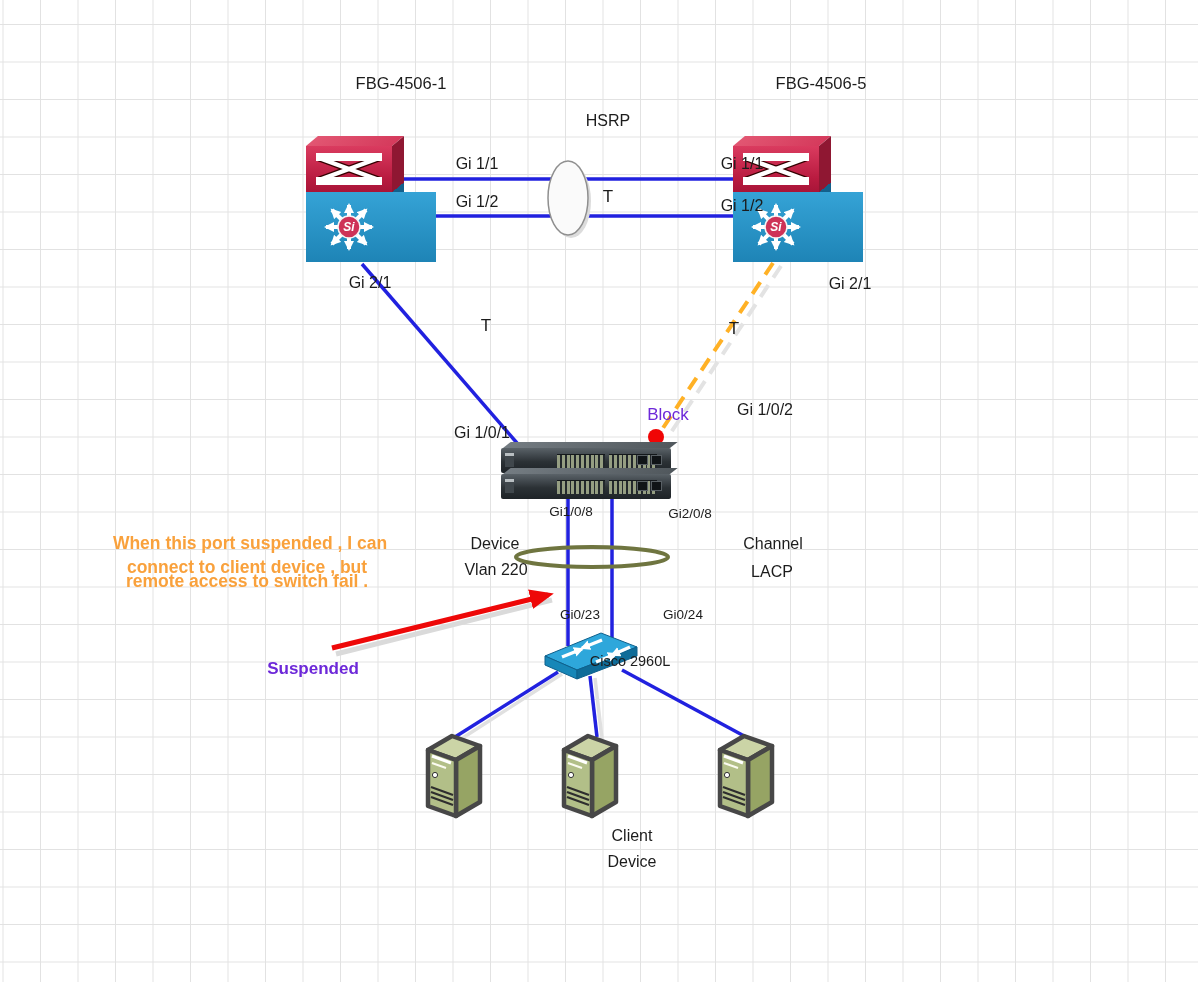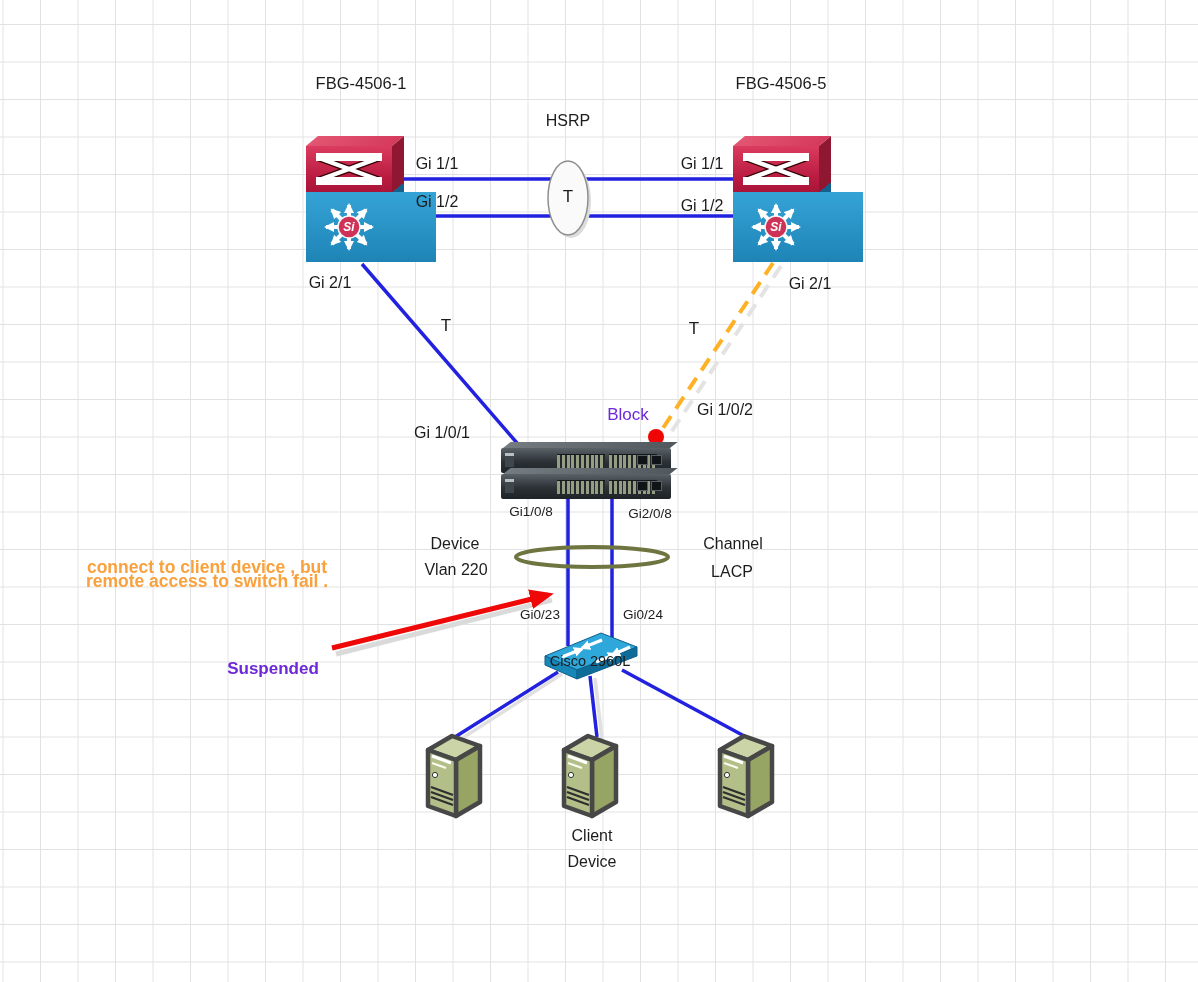--- a/index.html
+++ b/index.html
@@ -11,21 +11,21 @@
       linear-gradient(to right,#e2e2e2 1.4px,transparent 1.4px),
       linear-gradient(to bottom,#e2e2e2 1.4px,transparent 1.4px);
     background-size:37.5px 37.5px;
     background-position:2.5px -13.5px;
   }
   #canvas{position:absolute;inset:0;}
   svg#wires{position:absolute;left:0;top:0;}
   .blue{stroke:#2121DF;stroke-width:3.5;}
   
   .lbl{position:absolute;transform:translateX(-50%);font-size:16px;color:#1c1c1c;
-       white-space:nowrap;line-height:1.1;}
+       white-space:nowrap;line-height:1.1;margin-left:40px;}
   .lbl.small{font-size:13.5px;text-align:center;}
   .lbl.red{color:#6d28d9;}
   .lbl.bold{font-weight:bold;}
   .lbl.t{font-size:17px;}
   .lbl.note{color:#F9A13C;font-weight:bold;font-size:17.5px;}
   .lbl.devname{font-size:16.5px;}
   .lbl.cisco{font-size:14.5px;}
   
   .core-switch{position:absolute;width:86px;height:116px;}
   .cs-top{position:absolute;left:0;top:-10px;width:86px;height:10px;
@@ -264,20 +264,21 @@
   <span class="lbl small" style="left:650px;top:507px">Gi2/0/8</span>
 
   <span class="lbl" style="left:455px;top:535px">Device</span>
   <span class="lbl" style="left:456px;top:561px">Vlan 220</span>
   <span class="lbl" style="left:733px;top:535px">Channel</span>
   <span class="lbl" style="left:732px;top:563px">LACP</span>
 
   <span class="lbl small" style="left:540px;top:608px">Gi0/23</span>
   <span class="lbl small" style="left:643px;top:608px">Gi0/24</span>
 
+  <span class="lbl note" style="left:210px;top:534px">When this port suspended , I can</span>
   <span class="lbl note" style="left:207px;top:558px">connect to client device , but</span>
   <span class="lbl note" style="left:207px;top:572px">remote access to switch fail .</span>
   <span class="lbl red bold t" style="left:273px;top:660px">Suspended</span>
 
   <span class="lbl cisco" style="left:590px;top:654px">Cisco 2960L</span>
 
   <span class="lbl" style="left:592px;top:827px">Client</span>
   <span class="lbl" style="left:592px;top:853px">Device</span>
 
 </div>

